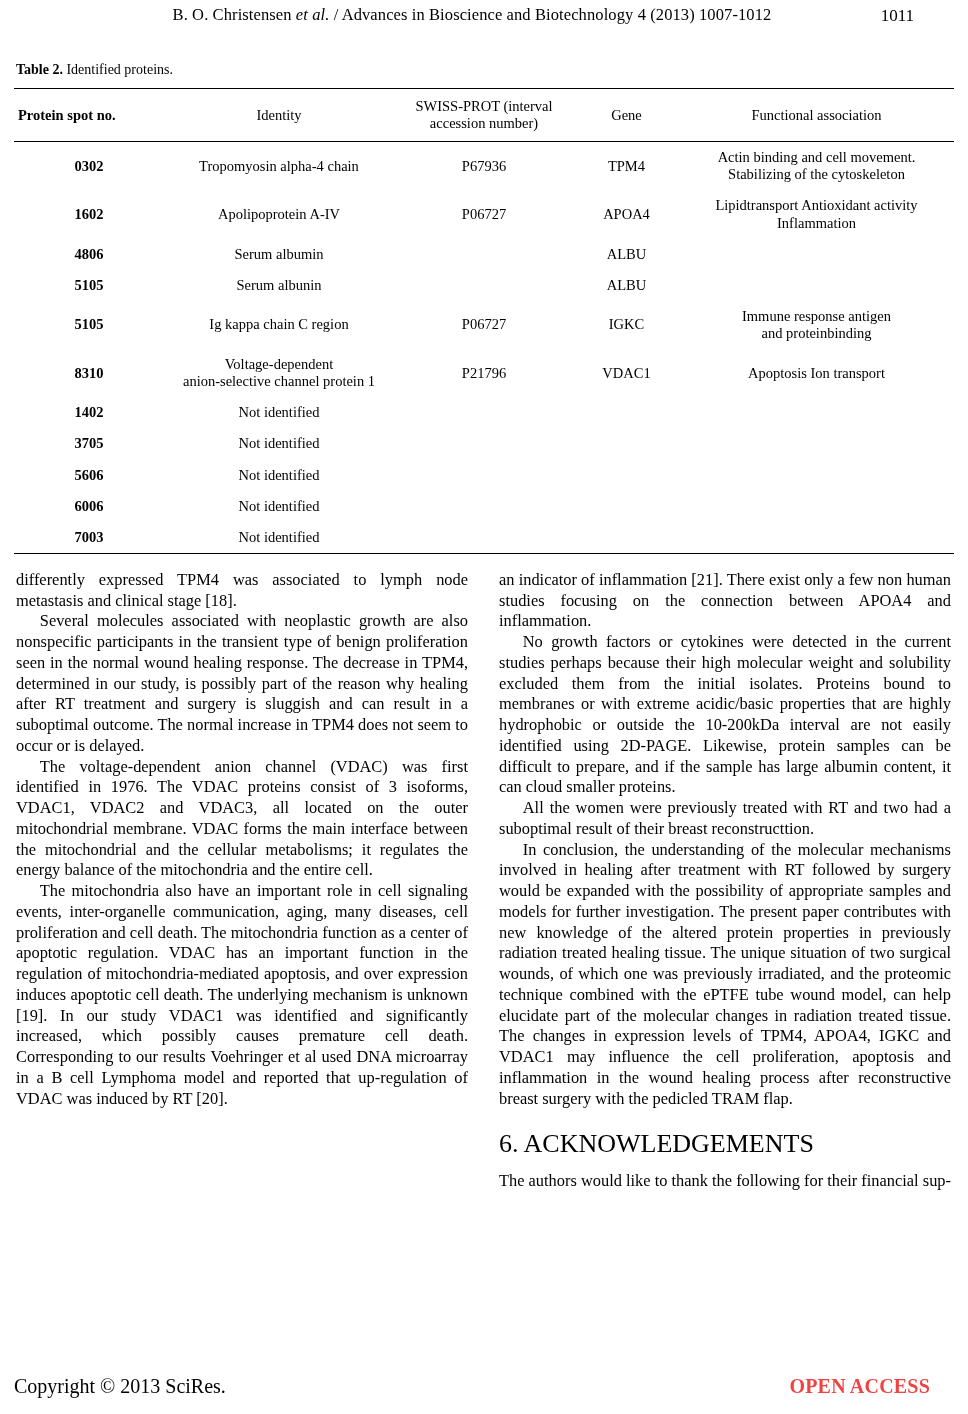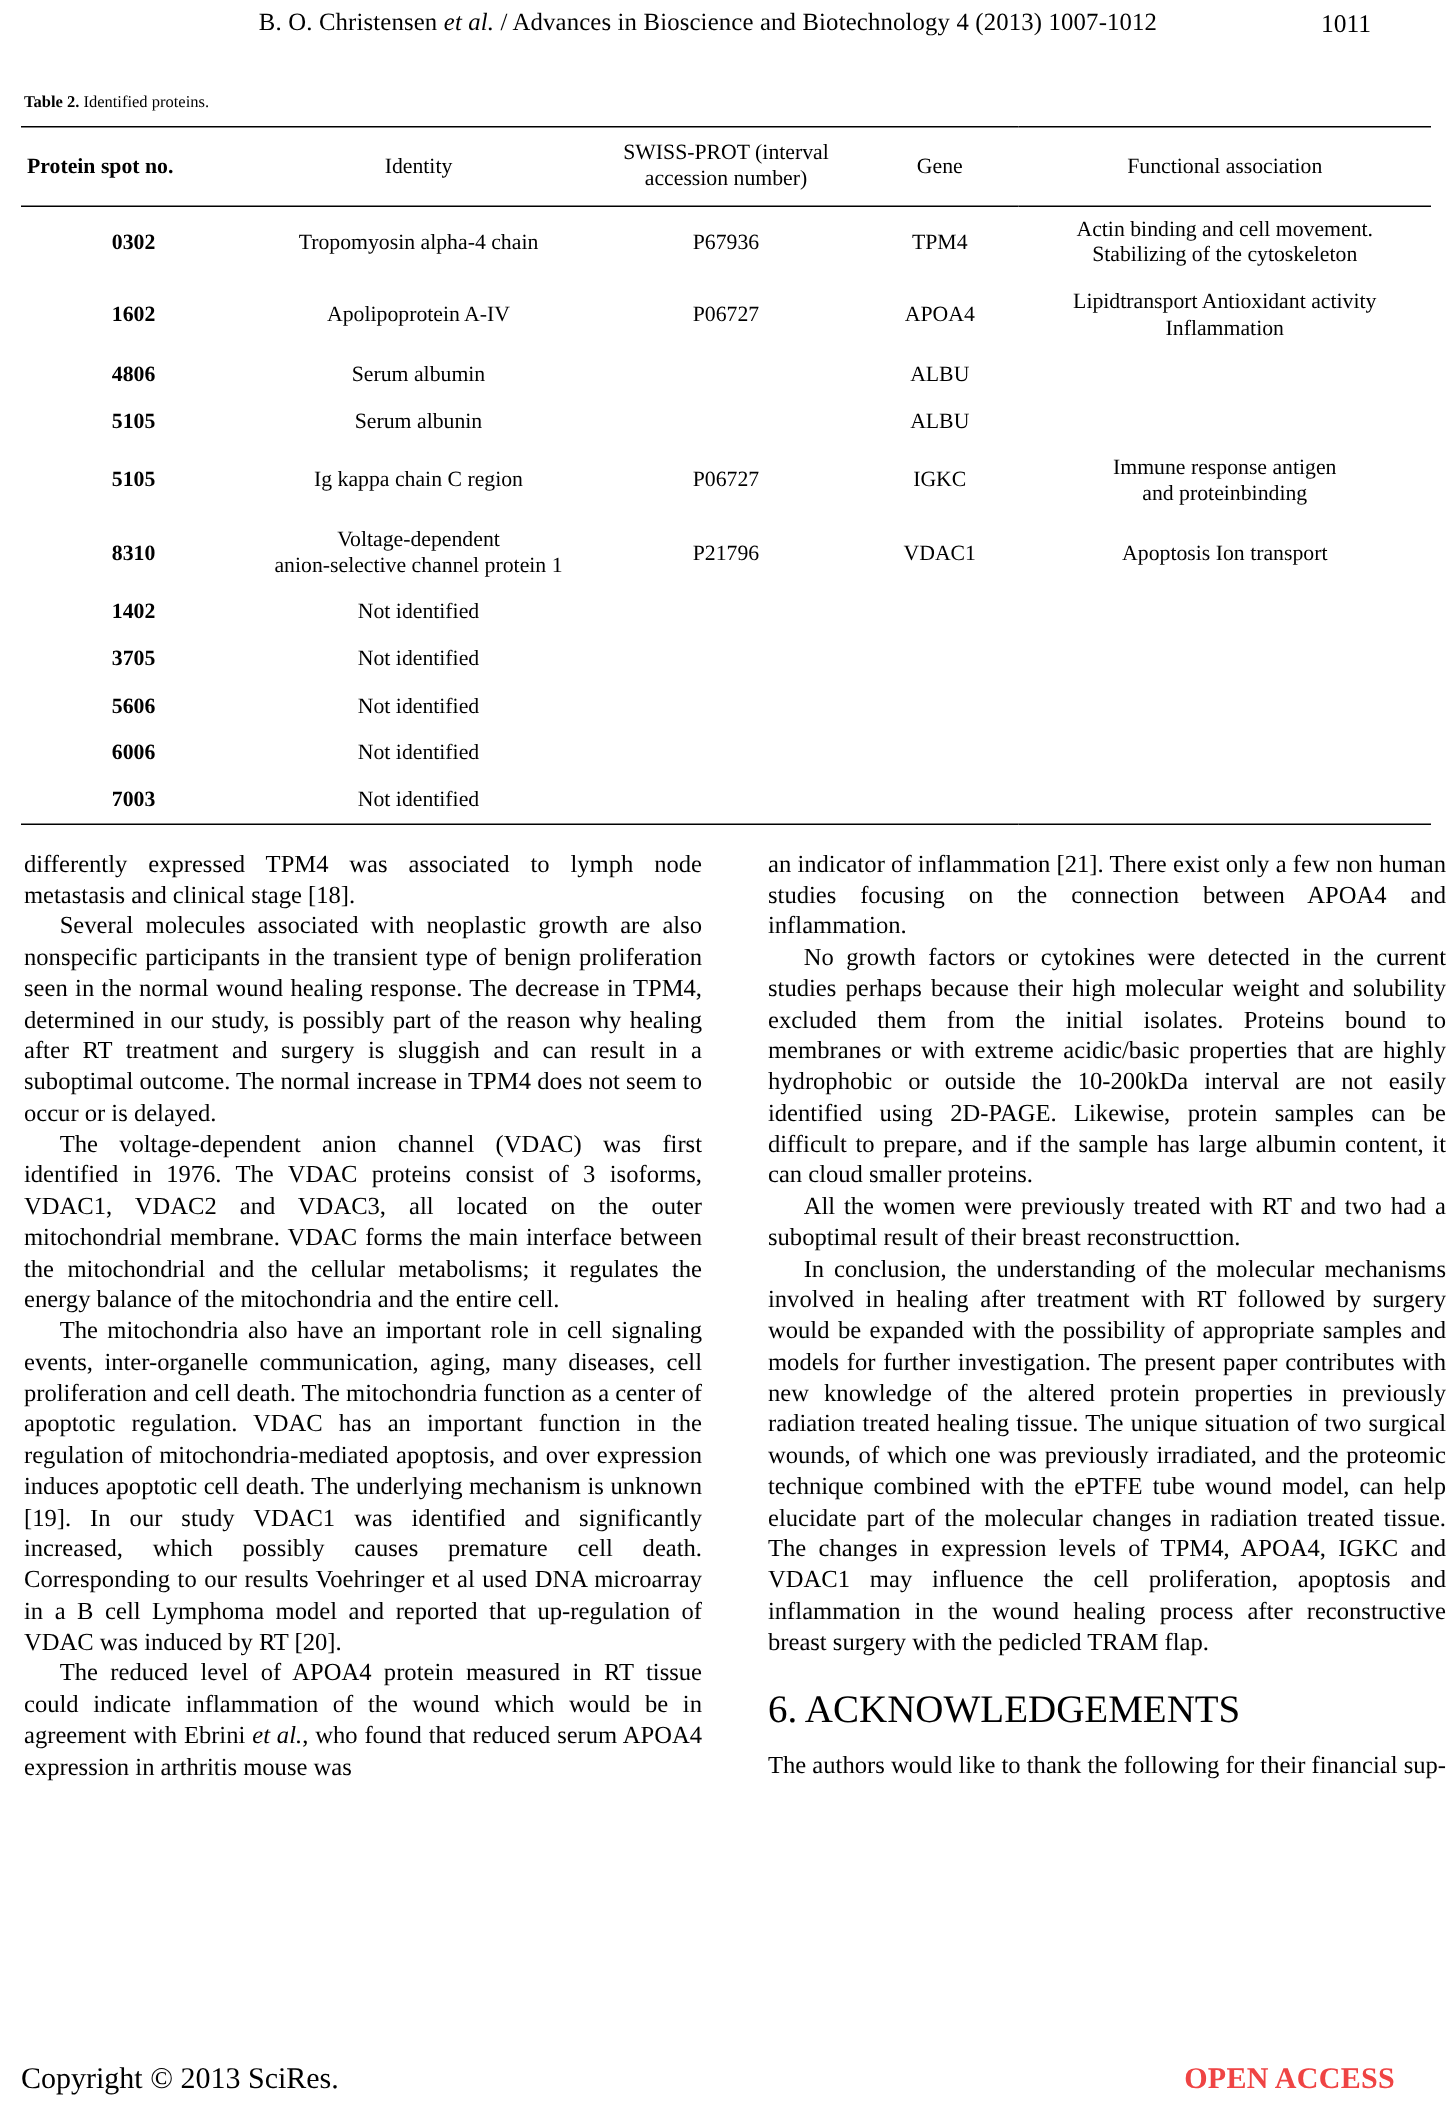--- a/index.html
+++ b/index.html
@@ -45,21 +45,21 @@
     right: 16px;
     top: 6px;
     font-size: 17px;
   }
 
   
   .table-wrap {
     margin-top: 22px;
   }
   .table-caption {
-    font-size: 11px;
+    font-size: 14px;
     margin-bottom: 10px;
     padding-left: 2px;
   }
   .table-caption b { font-weight: bold; }
 
   table.proteins {
     width: 100%;
     border-collapse: collapse;
     table-layout: fixed;
   }
@@ -95,21 +95,21 @@
 
   col.c-spot { width: 150px; }
   col.c-ident { width: 230px; }
   col.c-swiss { width: 180px; }
   col.c-gene  { width: 105px; }
   col.c-func  { width: 275px; }
 
   
   .body-cols {
     display: flex;
-    gap: 44px;
+    gap: 31px;
     margin-top: 16px;
     padding: 0 2px;
   }
   .col {
     width: 452px;
     flex: 0 0 452px;
   }
   .col p {
     margin: 0;
     font-size: 16.4px;
@@ -272,21 +272,20 @@
     </table>
   </div>
 
   <div class="body-cols">
 
     <div class="col">
       <p>differently expressed TPM4 was associated to lymph node metastasis and clinical stage [18].</p>
       <p class="indent">Several molecules associated with neoplastic growth are also nonspecific participants in the transient type of benign proliferation seen in the normal wound healing response. The decrease in TPM4, determined in our study, is possibly part of the reason why healing after RT treatment and surgery is sluggish and can result in a suboptimal outcome. The normal increase in TPM4 does not seem to occur or is delayed.</p>
       <p class="indent">The voltage-dependent anion channel (VDAC) was first identified in 1976. The VDAC proteins consist of 3 isoforms, VDAC1, VDAC2 and VDAC3, all located on the outer mitochondrial membrane. VDAC forms the main interface between the mitochondrial and the cellular metabolisms; it regulates the energy balance of the mitochondria and the entire cell.</p>
       <p class="indent">The mitochondria also have an important role in cell signaling events, inter-organelle communication, aging, many diseases, cell proliferation and cell death. The mitochondria function as a center of apoptotic regulation. VDAC has an important function in the regulation of mitochondria-mediated apoptosis, and over expression induces apoptotic cell death. The underlying mechanism is unknown [19]. In our study VDAC1 was identified and significantly increased, which possibly causes premature cell death. Corresponding to our results Voehringer et al used DNA microarray in a B cell Lymphoma model and reported that up-regulation of VDAC was induced by RT [20].</p>
-      <p class="indent"><span>The reduced level of APOA4 protein measured in RT tissue could indicate inflammation of the wound which would be in agreement with Ebrini </span><span class="ital">et al.</span><span>, who found that reduced serum APOA4 expression in arthritis mouse was</span></p>
     </div>
 
     <div class="col">
       <p>an indicator of inflammation [21]. There exist only a few non human studies focusing on the connection between APOA4 and inflammation.</p>
       <p class="indent">No growth factors or cytokines were detected in the current studies perhaps because their high molecular weight and solubility excluded them from the initial isolates. Proteins bound to membranes or with extreme acidic/basic properties that are highly hydrophobic or outside the 10-200kDa interval are not easily identified using 2D-PAGE. Likewise, protein samples can be difficult to prepare, and if the sample has large albumin content, it can cloud smaller proteins.</p>
       <p class="indent">All the women were previously treated with RT and two had a suboptimal result of their breast reconstructtion.</p>
       <p class="indent">In conclusion, the understanding of the molecular mechanisms involved in healing after treatment with RT followed by surgery would be expanded with the possibility of appropriate samples and models for further investigation. The present paper contributes with new knowledge of the altered protein properties in previously radiation treated healing tissue. The unique situation of two surgical wounds, of which one was previously irradiated, and the proteomic technique combined with the ePTFE tube wound model, can help elucidate part of the molecular changes in radiation treated tissue. The changes in expression levels of TPM4, APOA4, IGKC and VDAC1 may influence the cell proliferation, apoptosis and inflammation in the wound healing process after reconstructive breast surgery with the pedicled TRAM flap.</p>
       <h2 class="section-head">6. ACKNOWLEDGEMENTS</h2>
       <p class="ack-text">The authors would like to thank the following for their financial sup-</p>
     </div>

